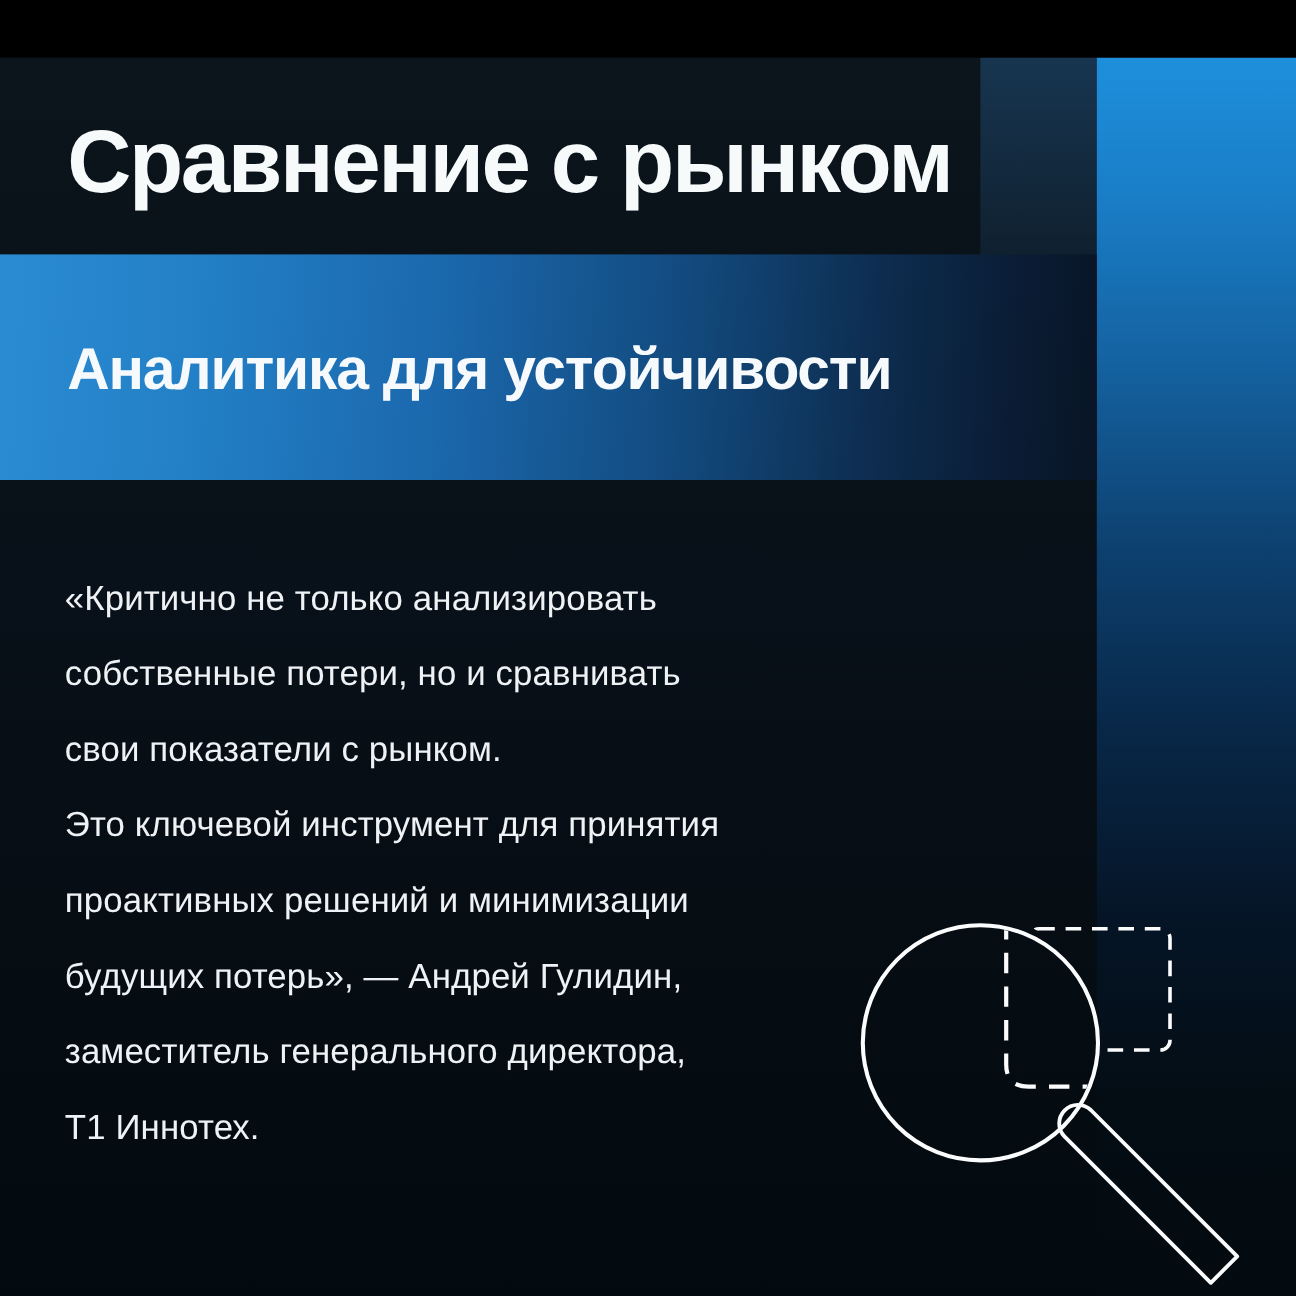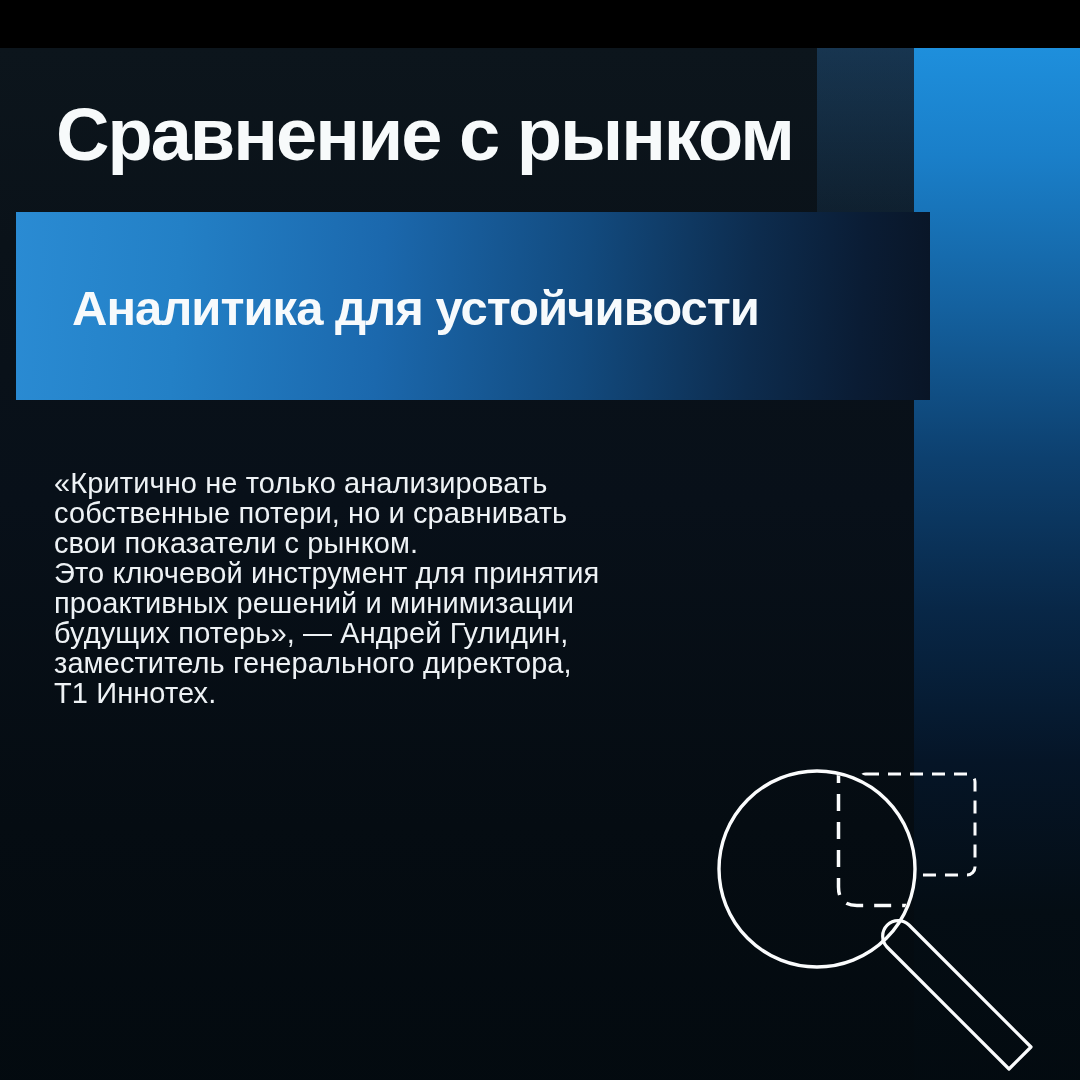--- a/index.html
+++ b/index.html
@@ -22,34 +22,34 @@
     position:absolute;left:817px;top:0;width:97px;height:352px;
     background:linear-gradient(180deg,rgba(45,115,180,0.34) 0%,rgba(45,115,180,0.16) 42%,rgba(45,115,180,0) 85%);
     z-index:1;
   }
   .title{
     position:absolute;left:56px;top:50px;margin:0;
     font-size:74px;line-height:1;font-weight:700;letter-spacing:-2px;
     color:#f7fafb;z-index:3;white-space:nowrap;
   }
   .banner{
-    position:absolute;left:16px;top:164px;width:914px;height:188px;
+    position:absolute;left:0;top:164px;width:914px;height:188px;
     background:linear-gradient(94deg,#2a8bd3 0%,#2380c6 18%,#1b68ad 40%,#124a7e 62%,#0d2c4e 80%,#0a1c34 92%,#091526 100%);
     display:flex;align-items:center;
     padding-left:56px;padding-top:4px;box-sizing:border-box;
     z-index:2;
     text-align:right;
   }
   .banner-text{
     font-size:49px;font-weight:700;letter-spacing:-1px;
     color:#f7fafc;white-space:nowrap;
   }
   .quote{
     position:absolute;left:54px;top:420px;margin:0;width:640px;
-    font-size:29px;line-height:30px;font-weight:500;letter-spacing:0.1px;
+    font-size:29px;line-height:63px;font-weight:500;letter-spacing:0.1px;
     color:#eef2f5;white-space:pre-line;z-index:3;
   }
   .magnifier{position:absolute;left:690px;top:690px;width:380px;height:370px;z-index:2;}
   .magnifier .lens{fill:none;stroke:#fbfcfd;stroke-width:3.4;}
   .magnifier .dash-outer{fill:none;stroke:#fbfcfd;stroke-width:3;stroke-dasharray:13 9;}
   .magnifier .dash-inner{fill:none;stroke:#fbfcfd;stroke-width:3.5;stroke-dasharray:17 11;}
   .magnifier .handle{fill:none;stroke:#fbfcfd;stroke-width:3.2;stroke-linejoin:round;}
   .footer{
     position:absolute;left:52px;top:975px;height:58px;
     display:flex;align-items:center;z-index:3;

